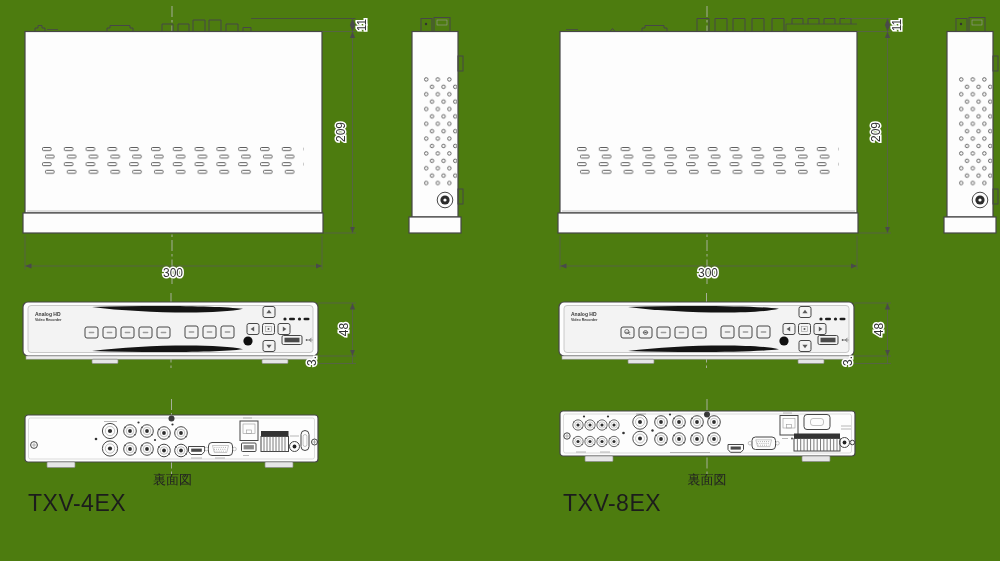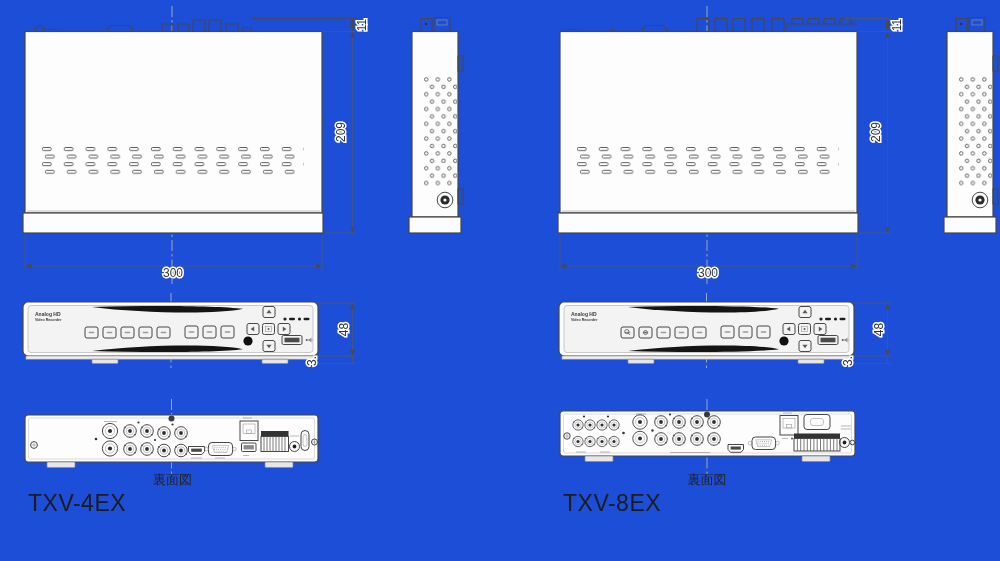--- a/index.html
+++ b/index.html
@@ -1,16 +1,16 @@
 <!DOCTYPE html>
 <html><head>
 <meta charset="utf-8">
 <style>
   html,body{margin:0;padding:0;background:#ffffff;}
-  .stage{position:relative;width:1000px;height:561px;background:#1d4ed8;overflow:hidden;}
+  .stage{position:relative;width:1000px;height:561px;background:#4d7c0f;overflow:hidden;}
   svg text{user-select:none;}
   .body{fill:#fdfdfd;stroke:#474747;stroke-width:1.2;}
   .s1{stroke:#474747;stroke-width:1;fill:none;}
   .s2{stroke:#9a9a9a;stroke-width:0.6;fill:none;}
   .s3{stroke:#474747;stroke-width:0.8;fill:none;}
   .dim{stroke:#5a5a5a;stroke-width:0.7;fill:none;}
   .mk{stroke:#9a9a9a;stroke-width:0.7;fill:none;}
   .foot{fill:#e6e6e6;stroke:#8a8a8a;stroke-width:0.7;}
   .cl{stroke:#bdbdbd;stroke-width:0.8;stroke-dasharray:11 3 2.5 3;fill:none;}
   .dimt{font:12px "Liberation Sans",sans-serif;fill:#333;paint-order:stroke;stroke:#fff;stroke-width:3px;}

